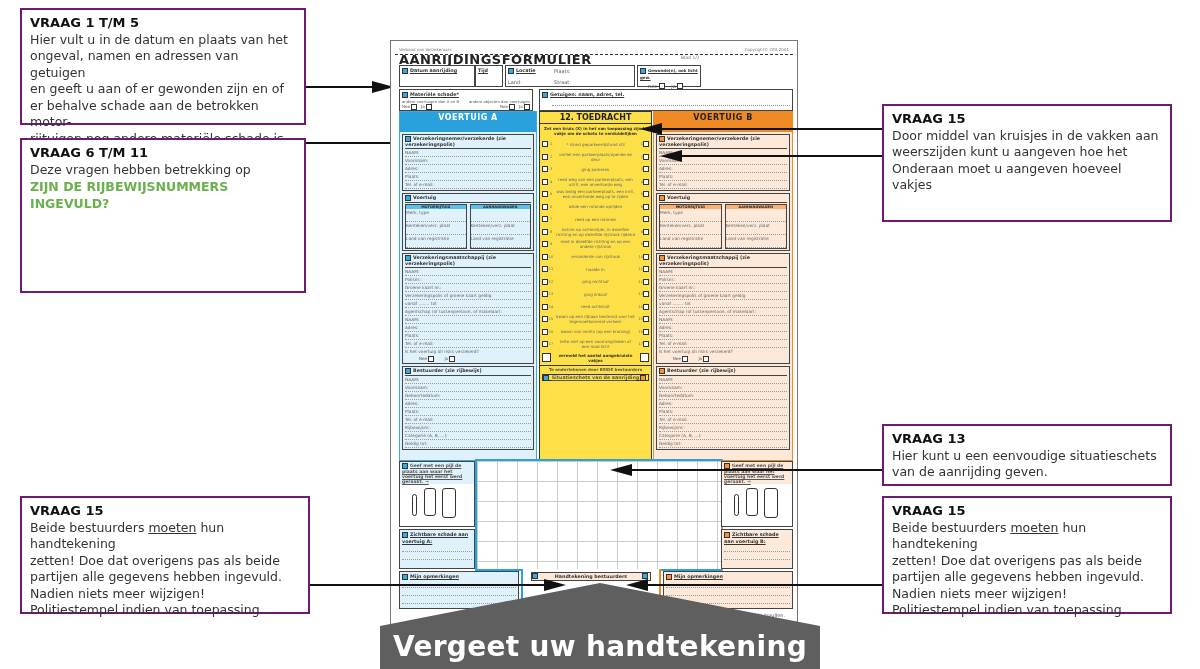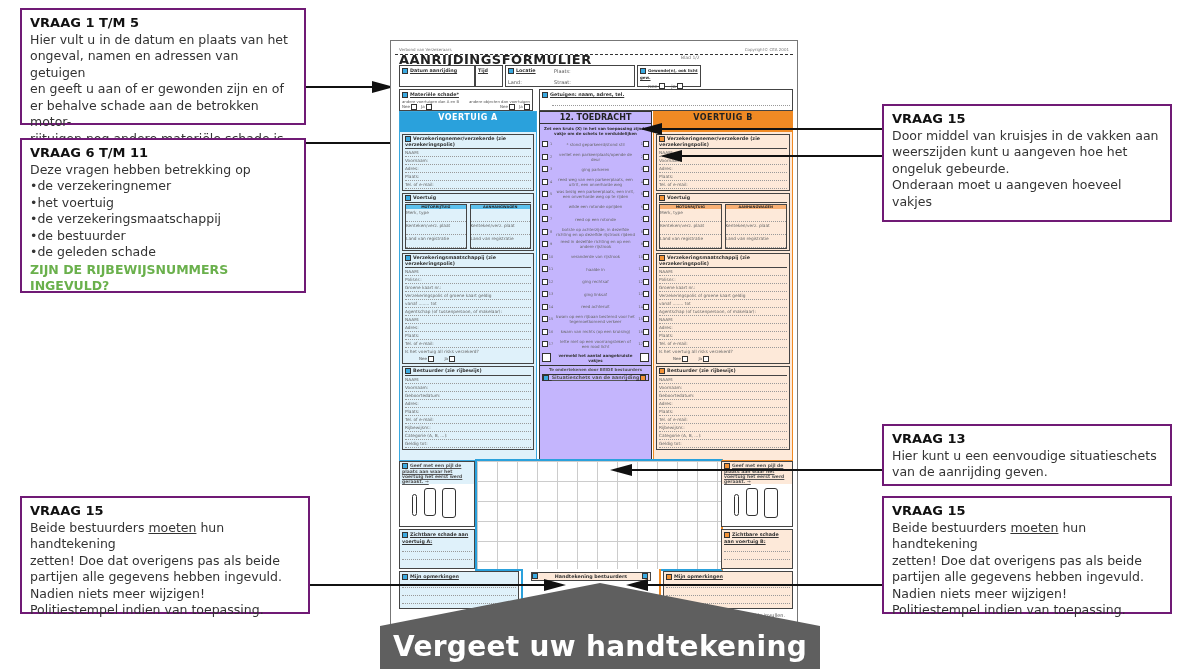--- a/index.html
+++ b/index.html
@@ -27,21 +27,21 @@
   .bl { font-weight: bold; text-decoration: underline; color: #333; font-size: 4.8px; }
   .cb { display: inline-block; width: 6px; height: 6px; border: 1px solid #333; background: #fff; vertical-align: middle; }
   .colA { position: absolute; left: 8px; top: 70px; width: 138px; height: 350px; background: #dff1fa; border: 1.5px solid #3aa9e0; }
   .colB { position: absolute; left: 262px; top: 70px; width: 140px; height: 350px; background: #fde9d9; border: 1.5px solid #f08a24; }
   .colhead { height: 20px; color: #fff; font-weight: bold; font-size: 8px; text-align: center; line-height: 12px; letter-spacing: 0.5px; }
   .colA .colhead { background: #2aa1dc; }
   .colB .colhead { background: #f08a24; color: #222; }
   .section { position: relative; border: 1.2px solid #444; margin: 2px 2px; padding: 1px 2px; }
   .section .sh { font-weight: bold; font-size: 4.8px; color: #333; border-bottom: 1px solid #444; padding-bottom: 1px; }
   .fline { font-size: 4.3px; color: #666; border-bottom: 1px dotted #999; height: 8px; line-height: 8px; }
-  .toed { position: absolute; left: 148px; top: 70px; width: 113px; height: 350px; border: 1.5px solid #333; background: #c4b5fd; }
+  .toed { position: absolute; left: 148px; top: 70px; width: 113px; height: 350px; border: 1.5px solid #333; background: #fde047; }
   .toed .th { font-weight: bold; font-size: 8px; color: #222; text-align: center; border-bottom: 1px solid #333; height: 12px; line-height: 12px; }
   .toed .intro { font-size: 4px; font-weight: bold; text-align: center; color: #333; padding: 2px; }
   .trow { display: flex; align-items: center; justify-content: space-between; padding: 0 2px; height: 12.5px; font-size: 4px; color: #666; text-align: center; }
   .trow .lbl { flex: 1; padding: 0 2px; }
   .sketch { position: absolute; left: 84px; top: 418px; width: 248px; height: 112px; border: 2px solid #2aa1dc; border-right-color: #f08a24; background-color: #fff; background-image: linear-gradient(to right, #ccc 1px, transparent 1px), linear-gradient(to bottom, #ccc 1px, transparent 1px); background-size: 20px 20px; }
   .sidebox { position: absolute; border: 1.2px solid #444; }
   .sig { position: absolute; left: 130px; top: 528px; width: 140px; height: 56px; background: #fff; border-left: 2px solid #2aa1dc; border-right: 2px solid #f08a24; }
   .sig .sigh { margin: 3px 8px; height: 9px; border: 1px solid #444; background: #fde9d9; font-size: 4.8px; font-weight: bold; text-align: center; line-height: 8px; color: #333; }
   .banner { position: absolute; left: 380px; top: 626px; width: 440px; height: 43px; background: #5f5f5f; color: #fff; font-size: 28px; font-weight: bold; text-align: center; line-height: 42px; letter-spacing: 0.3px; }
   .banner-tri { position: absolute; left: 380px; top: 583px; width: 0; height: 0; border-left: 220px solid transparent; border-right: 220px solid transparent; border-bottom: 43px solid #5f5f5f; }
@@ -57,27 +57,20 @@
   <div>en geeft u aan of er gewonden zijn en of</div>
   <div>er behalve schade aan de betrokken motor-</div>
   <div>rijtuigen nog andere materiële schade is.</div>
 </div>
 <div class="line" style="left:306px; top:86px; width:72px;"></div>
 <div class="arrowhead ah-right" style="left:372px; top:81px;"></div>
 
 <div class="callout" style="left:20px; top:138px; width:286px; height:155px;">
   <div class="title">VRAAG 6 T/M 11</div>
   <div>Deze vragen hebben betrekking op</div>
-  <ul>
-    <li>de verzekeringnemer</li>
-    <li>het voertuig</li>
-    <li>de verzekeringsmaatschappij</li>
-    <li>de bestuurder</li>
-    <li>de geleden schade</li>
-  </ul>
   <div class="warn">ZIJN DE RIJBEWIJSNUMMERS INGEVULD?</div>
 </div>
 <div class="line" style="left:306px; top:142px; width:370px;"></div>
 
 <div class="form">
   <div class="org">Verbond van Verzekeraars</div>
   <div class="copy">Copyright© CEA 2001</div>
   <div class="dotted"></div>
   <div class="ftitle">AANRIJDINGSFORMULIER</div>
   <div class="blad">Blad 1/2</div>
@@ -403,21 +396,20 @@
     <span class="num o"></span><span class="bl">Mijn opmerkingen</span>
     <div class="fline"></div><div class="fline"></div><div class="fline"></div>
   </div>
   <div style="position:absolute; right:12px; bottom:6px; font-size:5px; color:#555;">vergelerde achterzijde invullen.</div>
 </div>
 
 <div class="callout" style="left:882px; top:104px; width:290px; height:118px;">
   <div class="title">VRAAG 15</div>
   <div>Door middel van kruisjes in de vakken aan</div>
   <div>weerszijden kunt u aangeven hoe het</div>
-  <div>ongeluk gebeurde.</div>
   <div>Onderaan moet u aangeven hoeveel vakjes</div>
 </div>
 <div class="line" style="left:660px; top:128px; width:222px;"></div>
 <div class="arrowhead ah-left" style="left:640px; top:123px;"></div>
 <div class="line" style="left:680px; top:155px; width:202px;"></div>
 <div class="arrowhead ah-left" style="left:660px; top:150px;"></div>
 <div class="line" style="left:540px; top:145px; width:0px;"></div>
 
 <div class="callout" style="left:882px; top:424px; width:290px; height:62px;">
   <div class="title">VRAAG 13</div>

